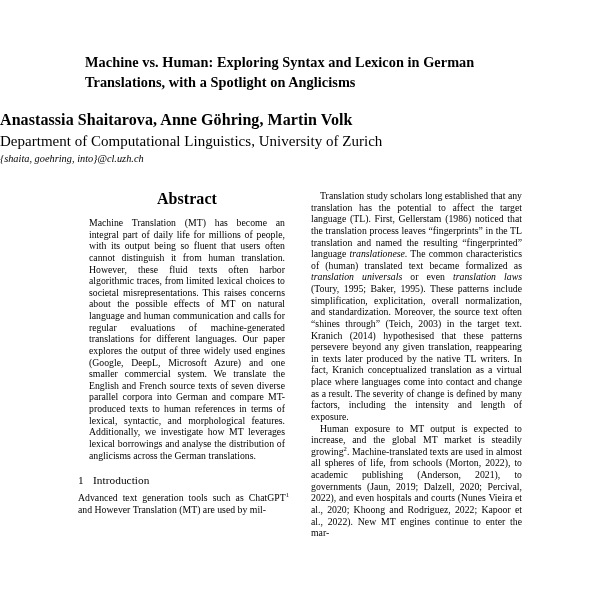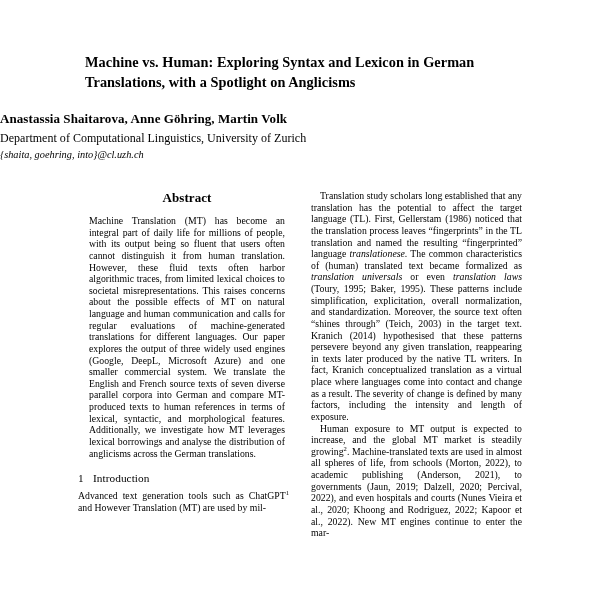--- a/index.html
+++ b/index.html
@@ -36,27 +36,27 @@
     letter-spacing: 0.05px;
     margin: 0 auto;
     width: 430px;
   }
   .title-line {
     display: block;
   }
 
   .authors {
     margin-top: 18px;
-    font-size: 13px;
+    font-size: 16px;
     font-weight: bold;
     letter-spacing: 0.08px;
   }
   .affiliation {
     margin-top: 4px;
-    font-size: 12px;
+    font-size: 15px;
     letter-spacing: 0.02px;
   }
   .emails {
     margin-top: 3px;
     font-size: 10.3px;
     font-style: italic;
     letter-spacing: 0.02px;
   }
 
   
@@ -79,21 +79,21 @@
   .col-left  { left: 78px; }
   .col-right { left: 311px; }
 
   
   .abstract-wrap {
     width: 196px;
     margin-left: 11px;
   }
   .abstract-heading {
     text-align: center;
-    font-size: 13px;
+    font-size: 16px;
     font-weight: bold;
     margin: 0 0 9px 0;
     letter-spacing: 0.05px;
   }
 
   p.body {
     margin: 0;
     font-size: 9.75px;
     line-height: 11.62px;
     text-align: justify;

